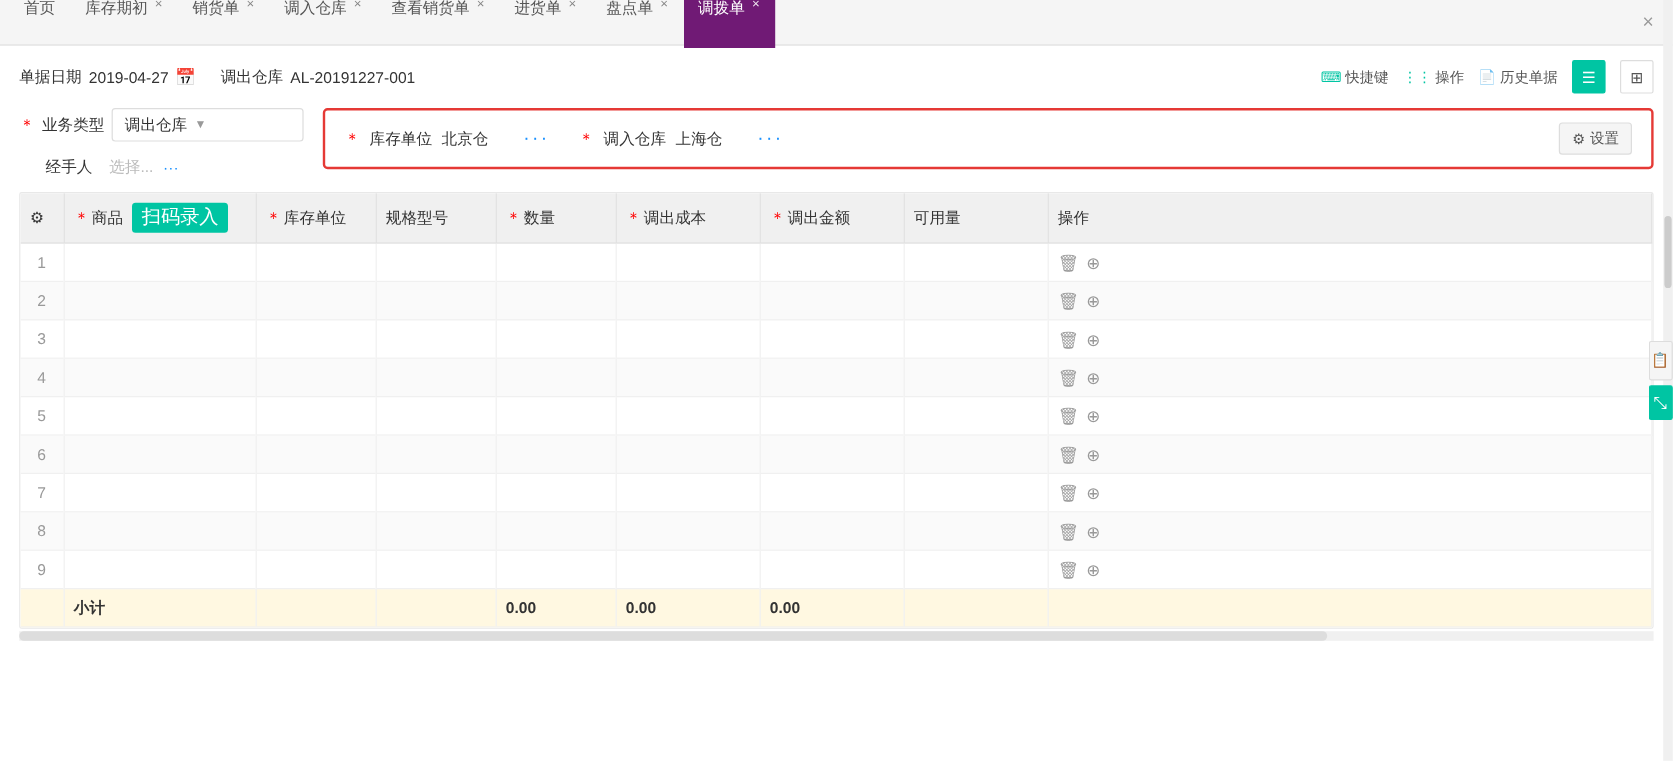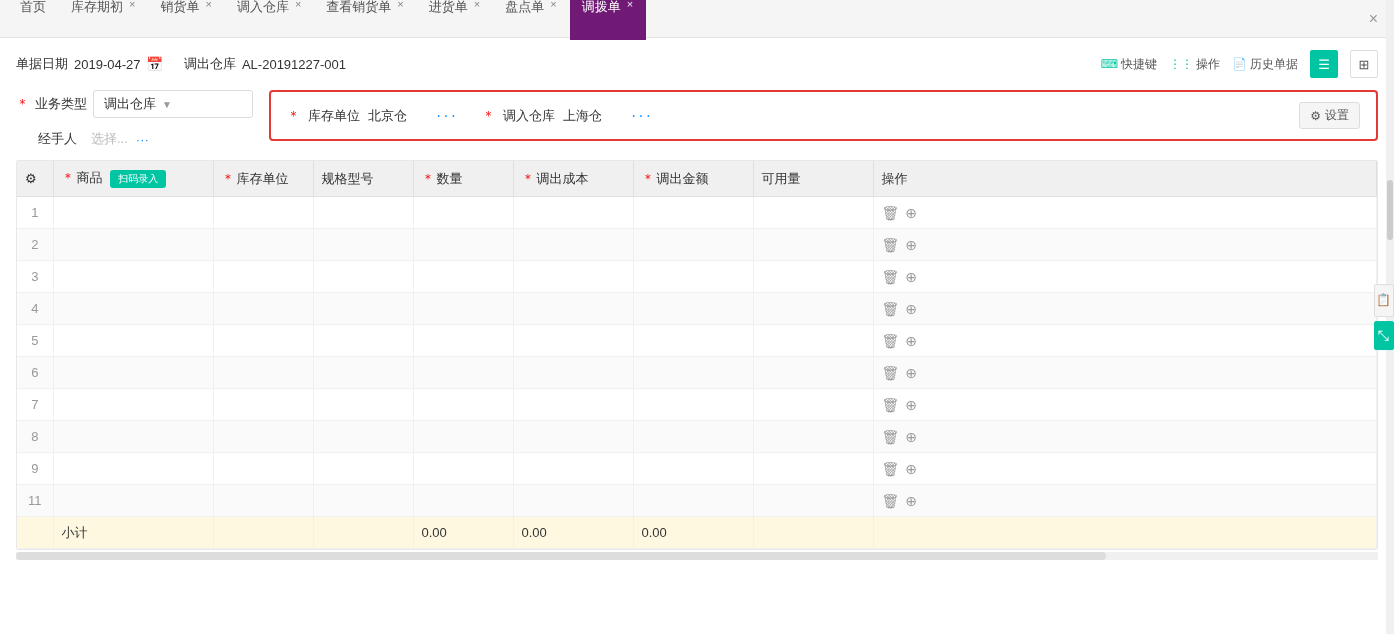--- a/index.html
+++ b/index.html
@@ -88,25 +88,25 @@
       font-size: 13px; color: #333; white-space: nowrap;
     }
     thead th:first-child { width: 40px; }
     tbody tr { border-bottom: 1px solid #f0f0f0; }
     tbody tr:nth-child(even) { background: #fafafa; }
     tbody td {
       padding: 6px 8px; border-right: 1px solid #f0f0f0;
       font-size: 13px; color: #333; height: 32px;
     }
     tbody td:first-child { text-align: center; color: #999; }
-    .subtotal-row td { background: #fff8e1; font-weight: 400; }
+    .subtotal-row td { background: #fff8e1; font-weight: 700; }
 
     .scan-btn {
       background: #00c5a3; color: #fff; border: none; padding: 2px 8px;
-      border-radius: 3px; cursor: pointer; font-size: 10px; margin-left: 4px;
+      border-radius: 3px; cursor: pointer; font-size: 16px; margin-left: 4px;
     }
 
     .op-icons { display: flex; gap: 6px; align-items: center; }
     .op-icon { color: #999; cursor: pointer; font-size: 14px; }
 
     .required-th { color: red; margin-right: 2px; }
     .side-btn {
       width: 20px; background: #f0f0f0; writing-mode: vertical-rl;
       display: flex; align-items: center; justify-content: center;
       padding: 8px 2px; cursor: pointer; font-size: 11px; color: #555;
@@ -396,36 +396,20 @@
       <td></td>
       <td></td>
       <td></td>
       <td>
         <div class="op-icons">
           <span class="op-icon">🗑</span>
           <span class="op-icon" style="color:#999;">⊕</span>
         </div>
       </td>
     </tr>
-          <tr>
-      <td>11</td>
-      <td></td>
-      <td></td>
-      <td></td>
-      <td></td>
-      <td></td>
-      <td></td>
-      <td></td>
-      <td>
-        <div class="op-icons">
-          <span class="op-icon">🗑</span>
-          <span class="op-icon" style="color:#999;">⊕</span>
-        </div>
-      </td>
-    </tr>
           <tr class="subtotal-row">
   <td colspan="1"></td>
   <td style="color:#333;">小计</td>
   <td></td>
   <td></td>
   <td>0.00</td>
   <td>0.00</td>
   <td>0.00</td>
   <td></td>
   <td></td>

